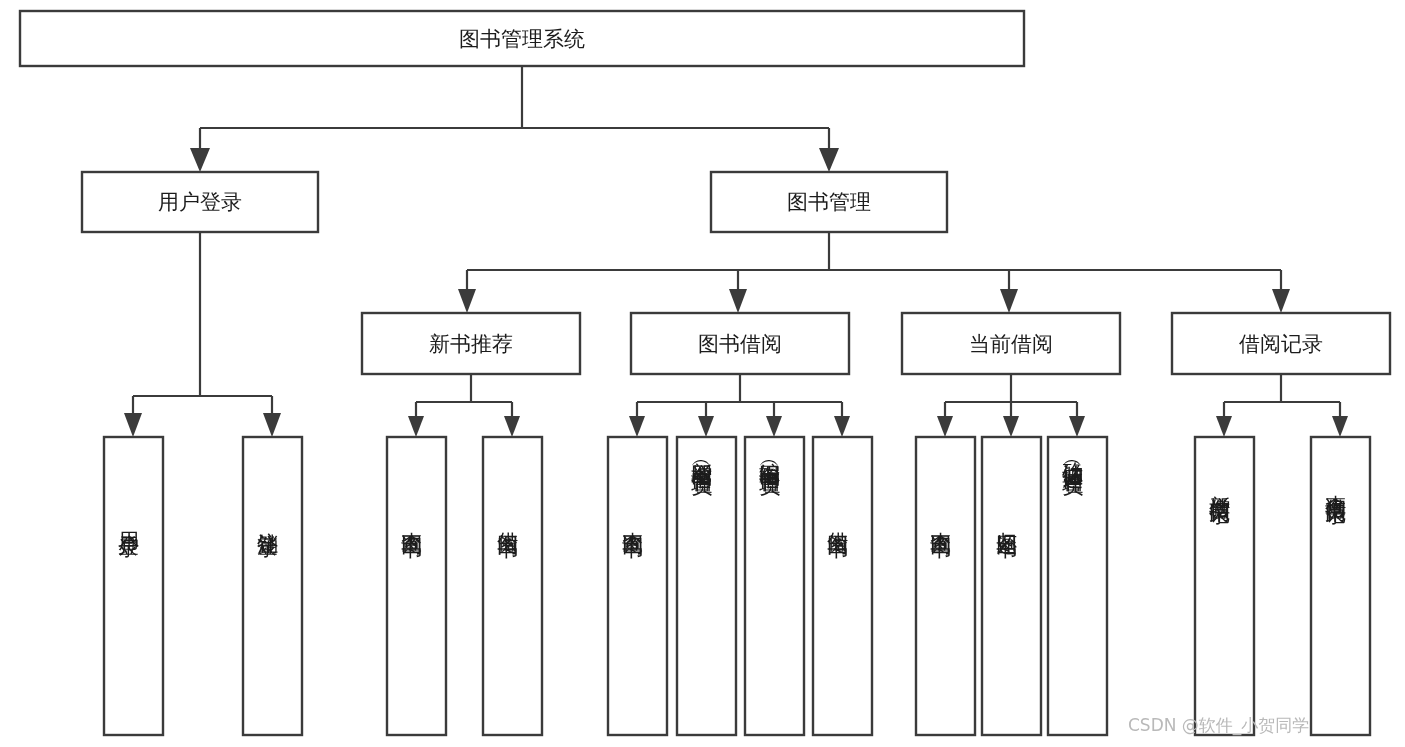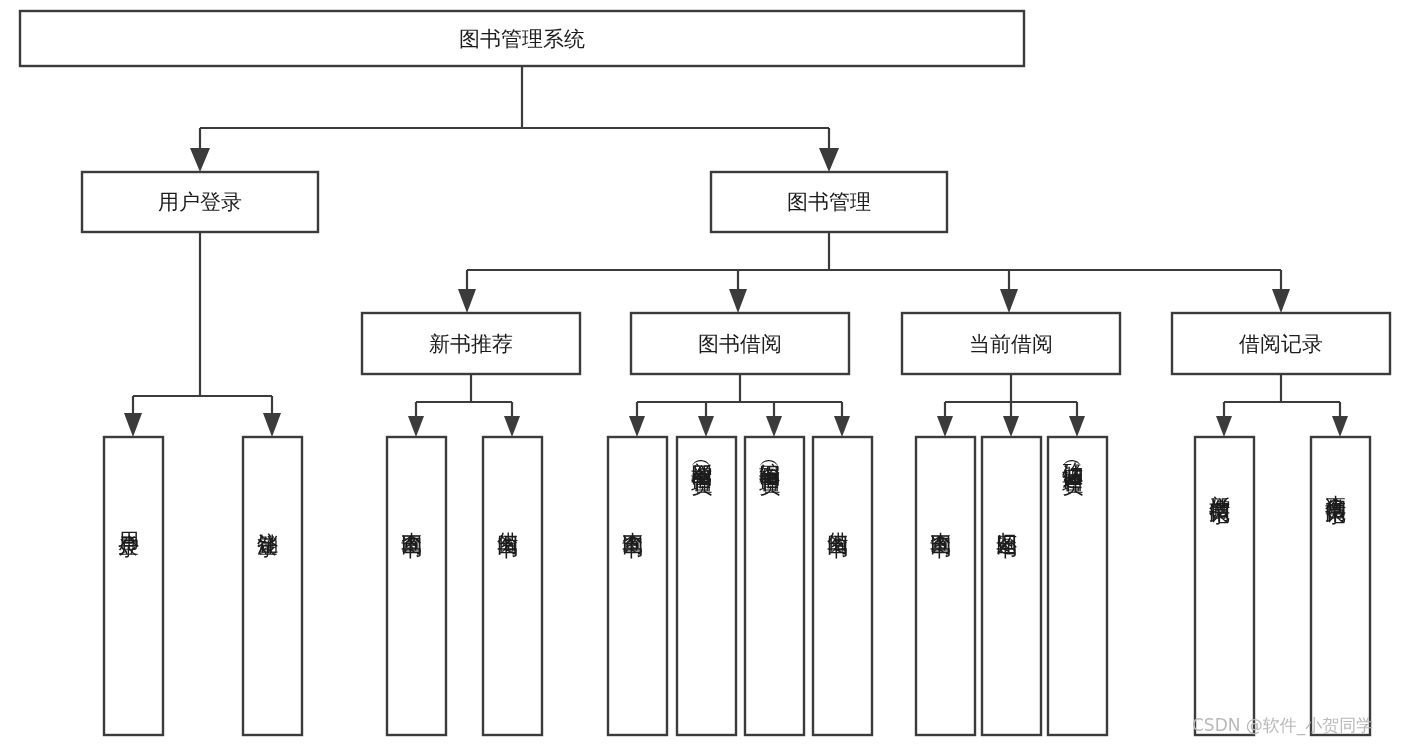--- a/index.html
+++ b/index.html
@@ -62,21 +62,21 @@
     white-space: nowrap;
     text-align: left;
     pointer-events: none;
   }
   .watermark {
     position: absolute;
     font-family: "DejaVu Sans", "Liberation Sans", sans-serif;
     font-size: 17px;
     color: #b9b9b9;
     white-space: nowrap;
-    left: 1192px;
+    left: 1128px;
     top: 714px;
   }
 </style>
 </head>
 <body>
 
 <div id="diagram-root">
 
   <svg id="tree-svg" viewBox="0 0 1405 747">
 

